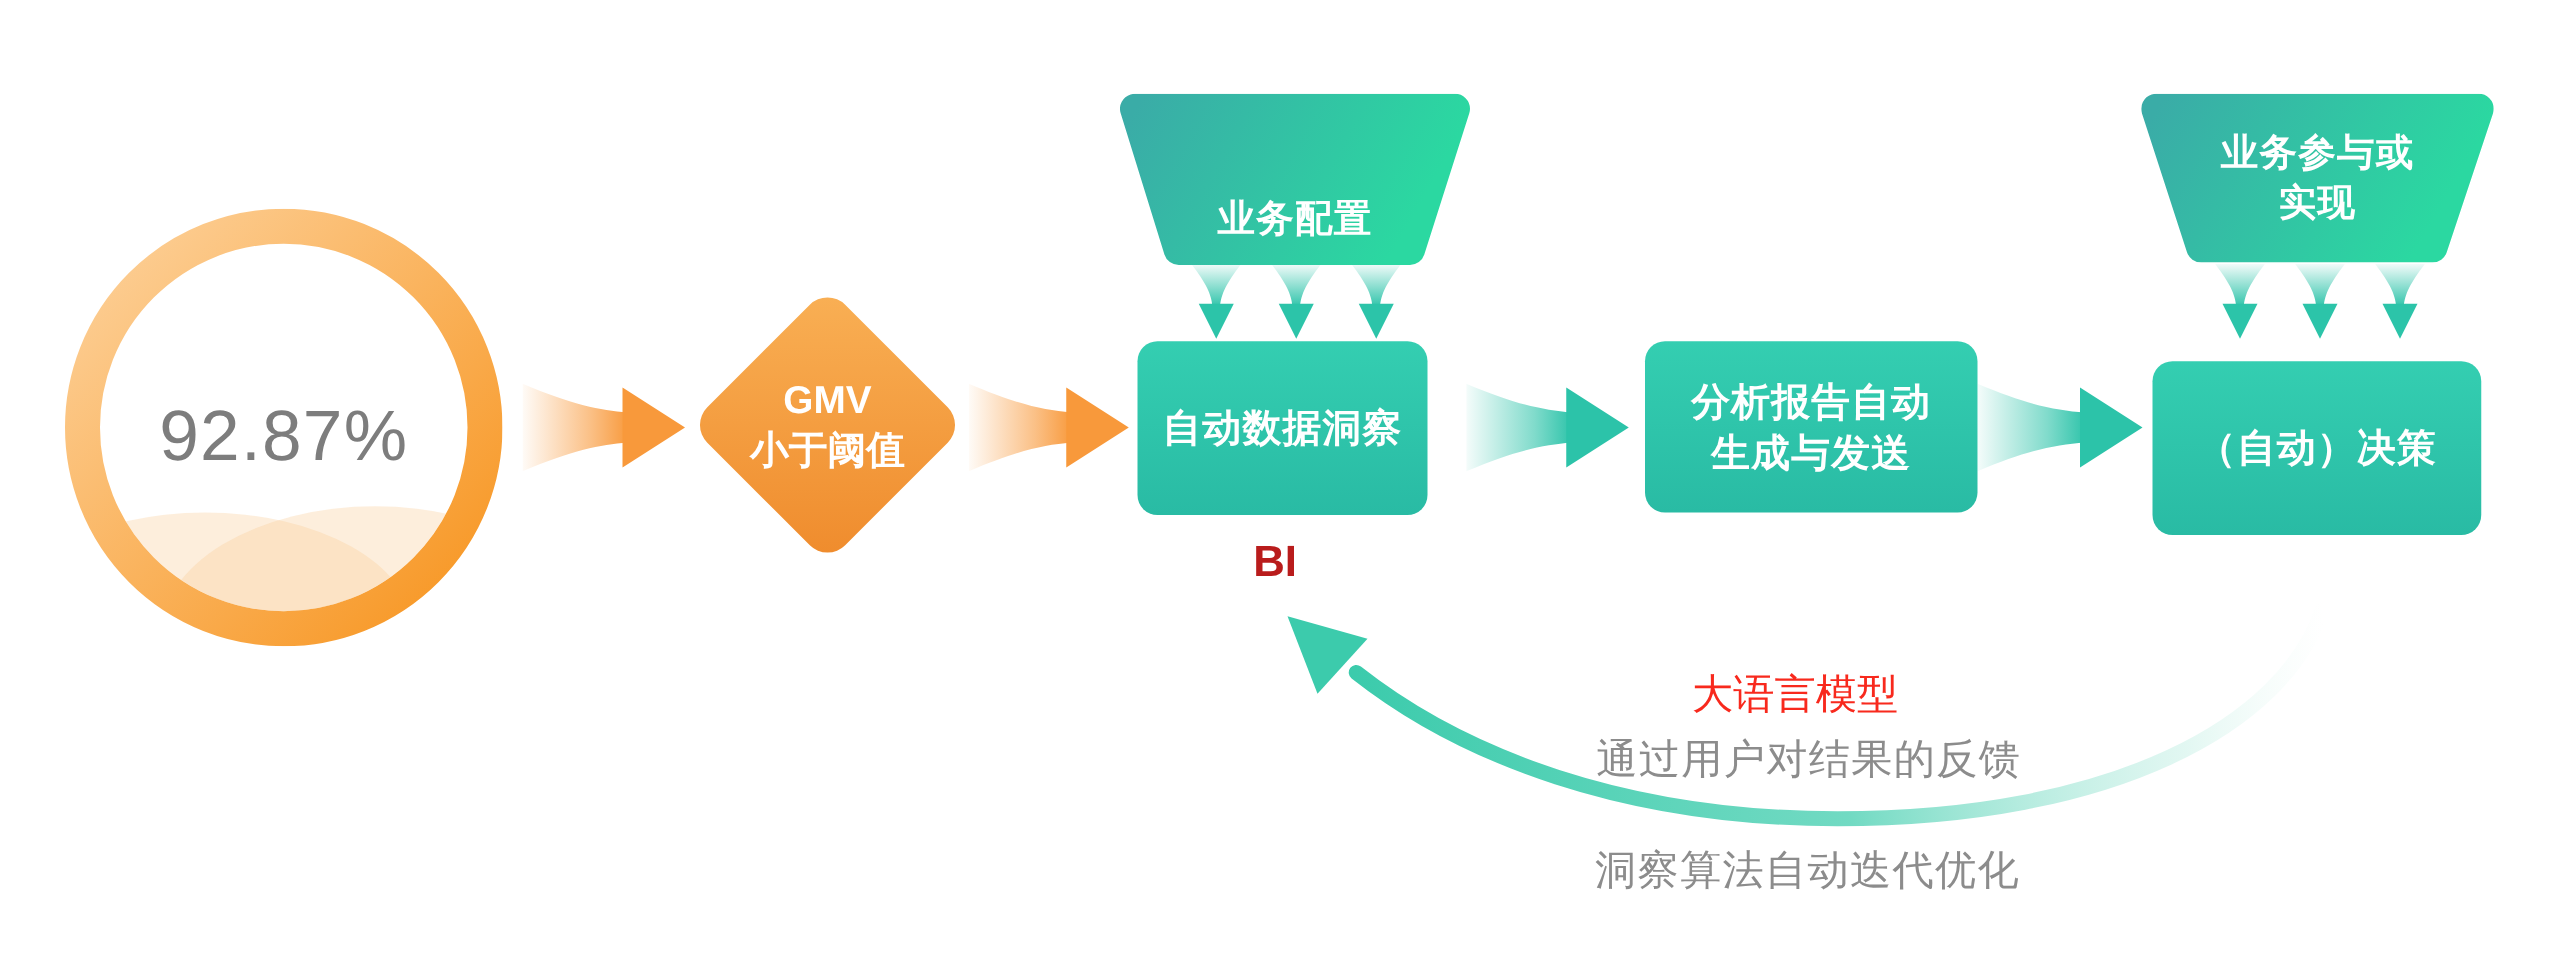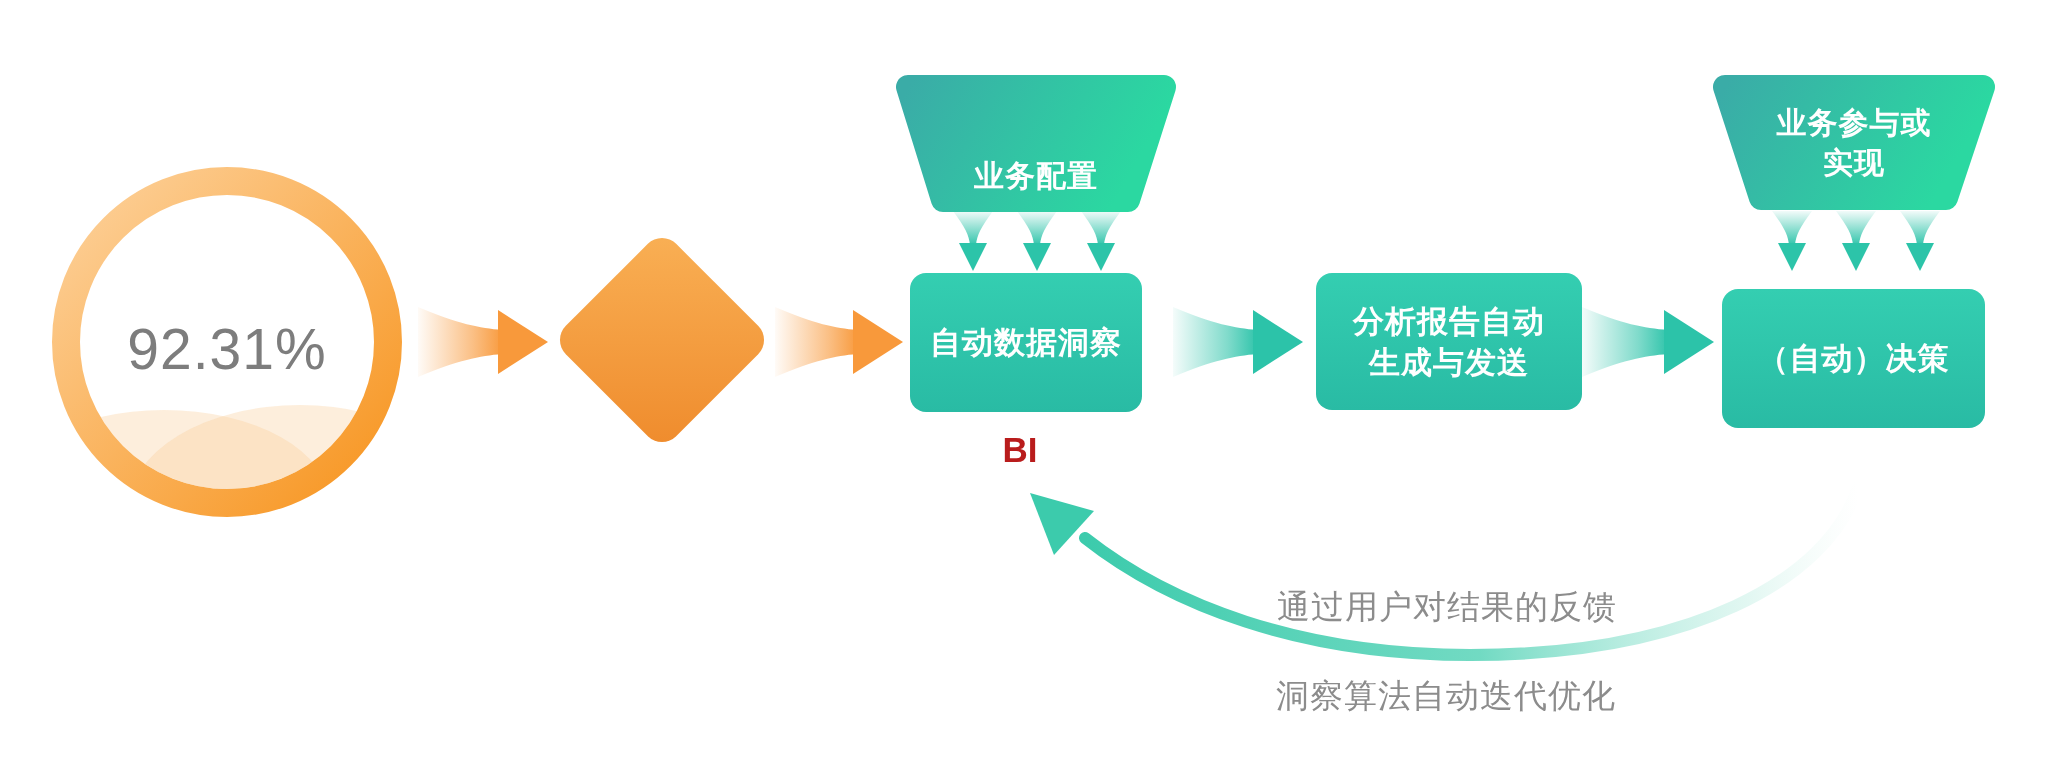--- a/index.html
+++ b/index.html
@@ -87,29 +87,31 @@
     <circle cx="175" cy="175" r="161" fill="#ffffff" stroke="url(#gradRing)" stroke-width="28"></circle>
     <clipPath id="gaugeClip">
         <circle cx="175" cy="175" r="147"></circle>
       </clipPath>
     <g clip-path="url(#gaugeClip)">
       <ellipse cx="112" cy="335" rx="165" ry="92" fill="#f8ce98" fill-opacity="0.34"></ellipse>
       <ellipse cx="248" cy="342" rx="172" ry="104" fill="#f8ce98" fill-opacity="0.34"></ellipse>
     </g>
   </svg>
   <div class="abs gauge-text">
-    <div class="gauge-value">92.31%</div>
+    <div class="gauge-value">92.87%</div>
   </div>
 
   <svg class="abs" style="left:418px;top:302px" width="132" height="80" viewBox="0 0 132 80">
     <path d="M0,5 C40,22 62,26 84,28 L84,52 C62,54 40,58 0,75 Z" fill="url(#gradOrangeTail)"></path>
     <polygon points="80,8 130,40 80,72" fill="#f8993b"></polygon>
   </svg>
 
   <div class="abs diamond"></div>
+  <div class="abs diamond-text">GMV
+小于阈值</div>
 
   <svg class="abs" style="left:775px;top:302px" width="130" height="80" viewBox="0 0 130 80">
     <path d="M0,5 C40,22 60,26 82,28 L82,52 C60,54 40,58 0,75 Z" fill="url(#gradOrangeTail)"></path>
     <polygon points="78,8 128,40 78,72" fill="#f8993b"></polygon>
   </svg>
 
   <svg class="abs" style="left:896px;top:75px" width="280" height="137" viewBox="0 0 280 137">
     <path d="M12,12 L268,12 L232,125 L47,125 Z" fill="url(#gradTrap)" stroke="url(#gradTrap)" stroke-width="24" stroke-linejoin="round"></path>
   </svg>
   <div class="abs funnel-text funnel-text-left">业务配置</div>
@@ -180,16 +182,17 @@
         <stop offset="0" stop-color="#3ccbac" stop-opacity="1"></stop>
         <stop offset="0.5" stop-color="#62d6bc" stop-opacity="0.9"></stop>
         <stop offset="0.85" stop-color="#ace9da" stop-opacity="0.35"></stop>
         <stop offset="1" stop-color="#d9f5ec" stop-opacity="0"></stop>
       </linearGradient>
     </defs>
     <path d="M868,17 C838,110 700,185 480,185 C310,185 180,135 95,68" fill="none" stroke="url(#gradCurve)" stroke-width="12" stroke-linecap="round"></path>
     <polygon points="40,23 64,85 104,41" fill="#3ccbac"></polygon>
   </svg>
 
+  <div class="abs feedback-title">大语言模型</div>
   <div class="abs gray-note note-1">通过用户对结果的反馈</div>
   <div class="abs gray-note note-2">洞察算法自动迭代优化</div>
 
 </div>
 
 </body></html>

